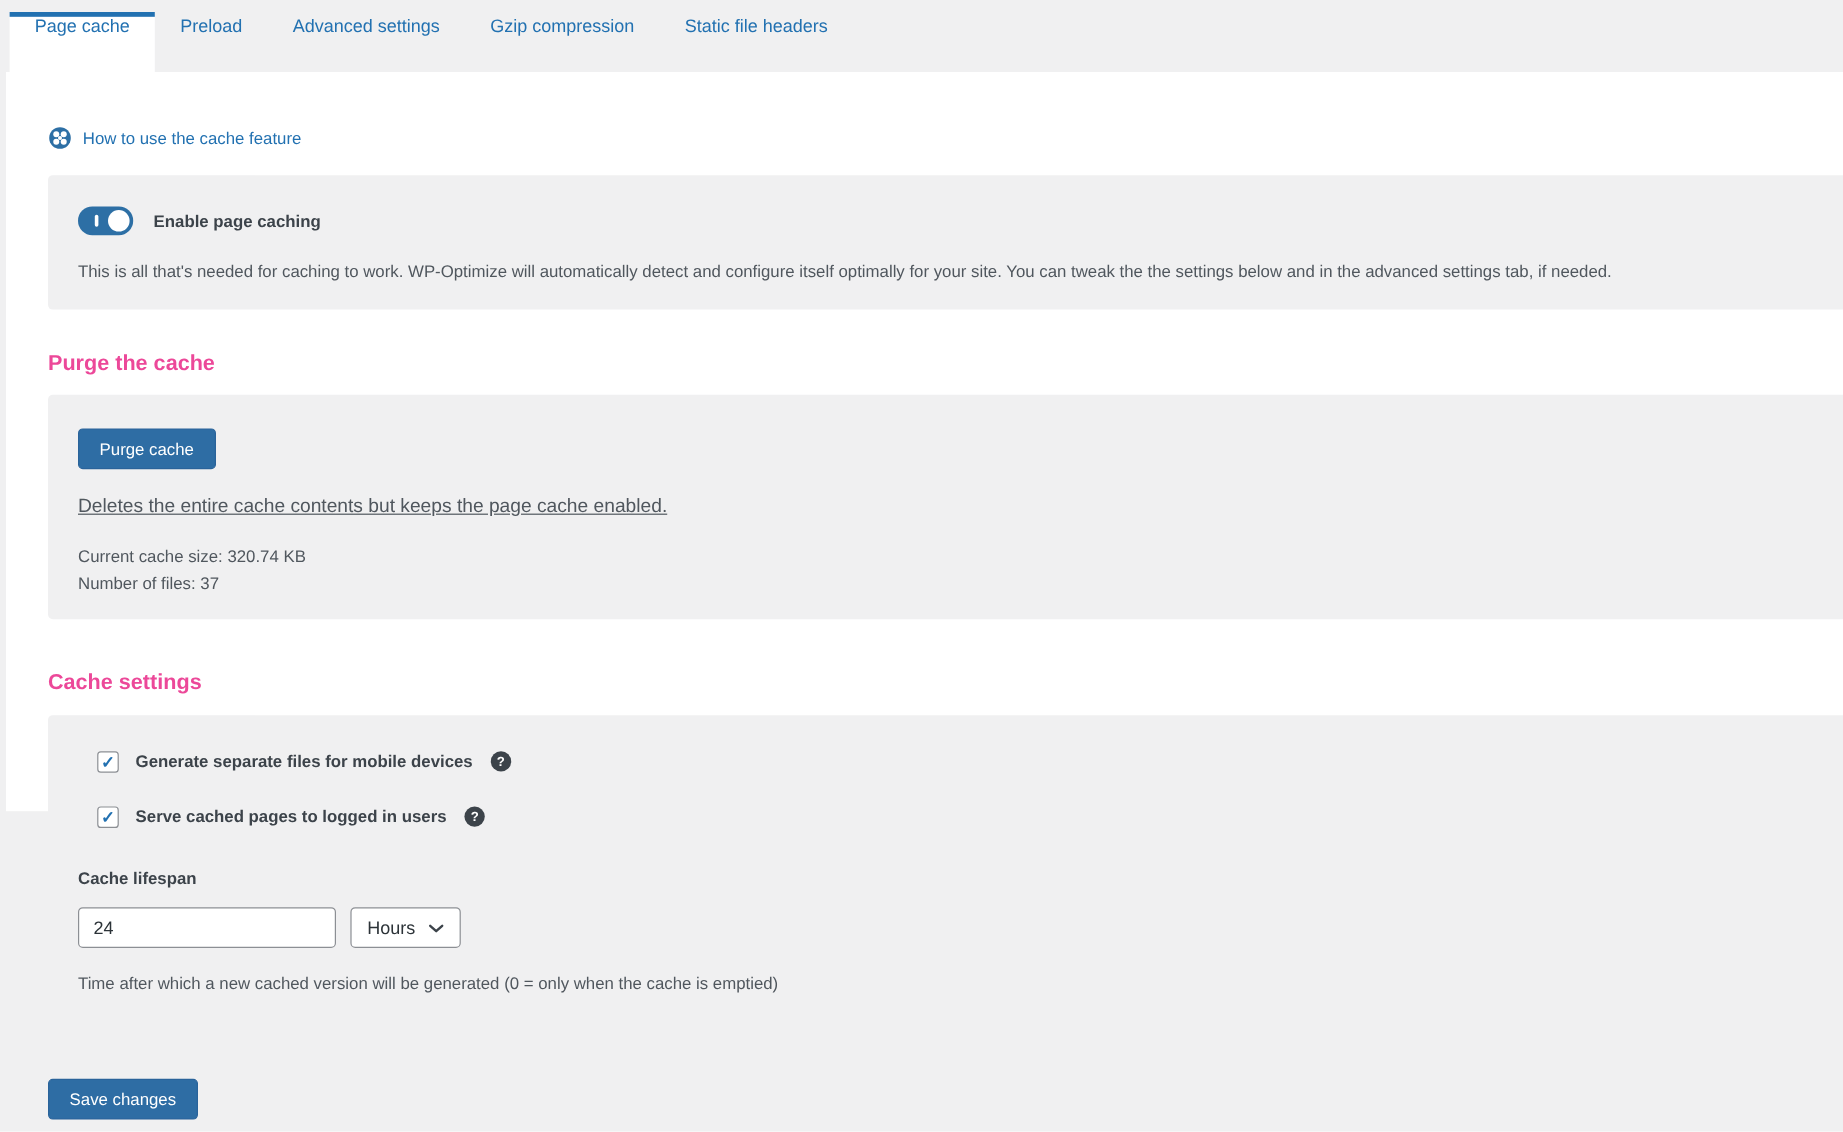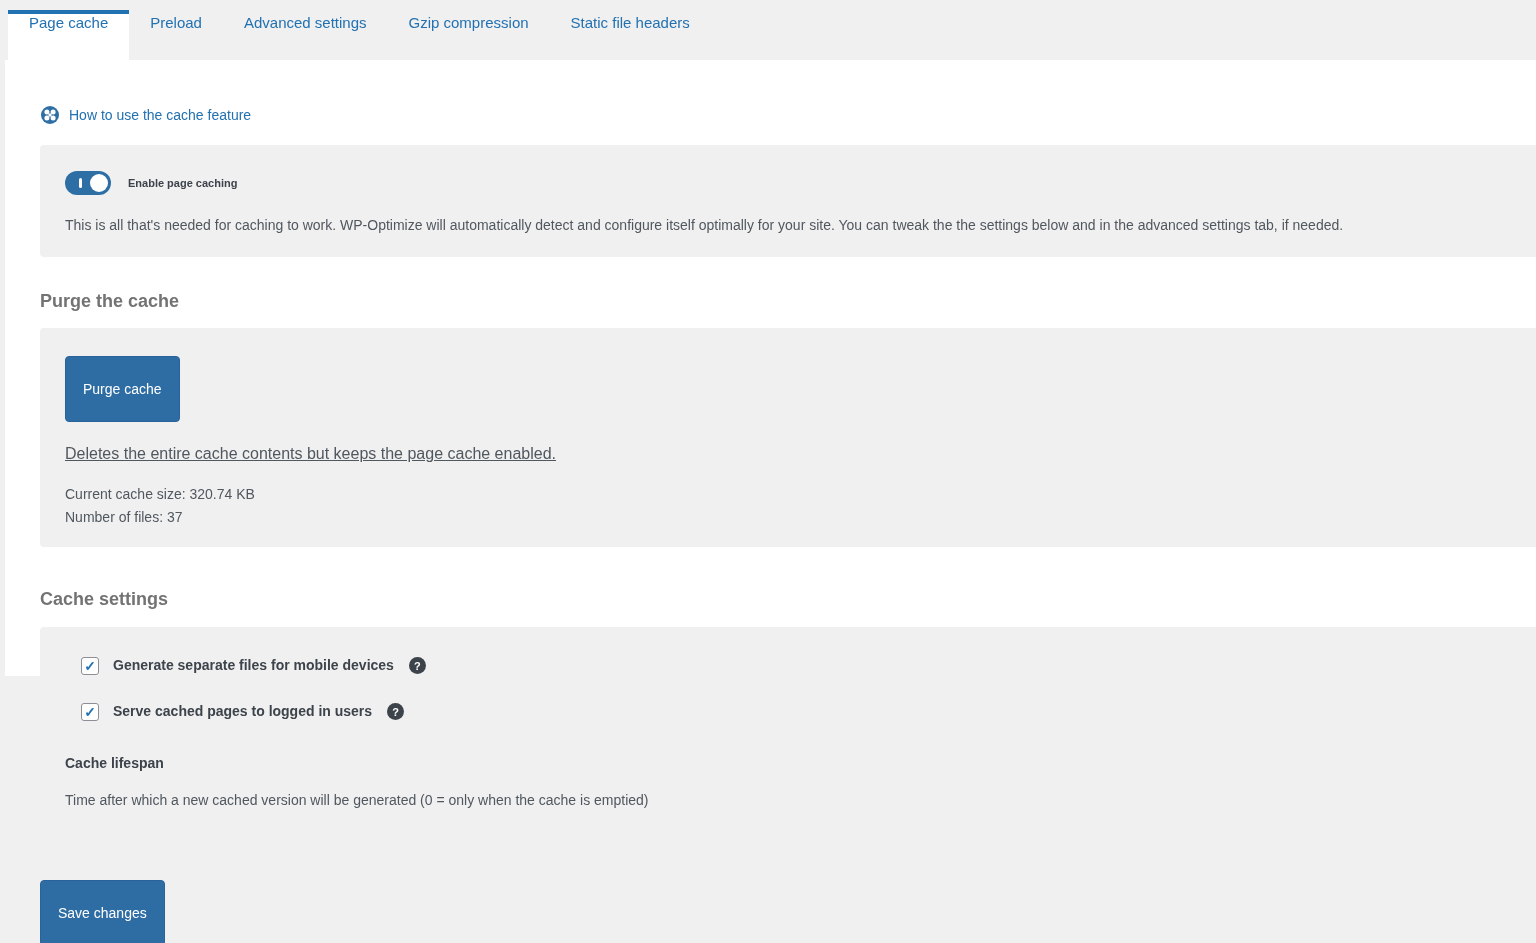--- a/index.html
+++ b/index.html
@@ -53,34 +53,34 @@
   }
   .toggle.on { background: #2d6fa5; }
   .toggle .bar {
     position: absolute; left: 14px; top: 7px;
     width: 3px; height: 10px; background: #fff; border-radius: 2px;
   }
   .toggle .knob {
     position: absolute; right: 3px; top: 3px;
     width: 18px; height: 18px; border-radius: 50%; background: #fff;
   }
-  .toggle-label { font-size: 11px; font-weight: 600; color: #3c434a; }
+  .toggle-label { font-size: 14px; font-weight: 600; color: #3c434a; }
   .box1 p { margin: 22px 0 0; font-size: 14px; color: #50575e; white-space: nowrap; }
 
   h2.section-heading {
-    margin: 34px 0 0; font-size: 18px; font-weight: 700; color: #737373;
+    margin: 34px 0 0; font-size: 18px; font-weight: 700; color: #ec4899;
     font-family: "Liberation Sans", sans-serif;
   }
   h2.cache-settings-heading { margin-top: 42px; }
 
   .btn {
     display: inline-block;
     background: #2e6da4; color: #ffffff;
     font-size: 14px; font-family: inherit;
-    padding: 24px 17px; border-radius: 4px;
+    padding: 8px 17px; border-radius: 4px;
     border: 1px solid #2a639a; cursor: pointer;
   }
   .box2 .desc { margin: 23px 0 0; font-size: 16px; color: #50575e; text-decoration: underline; }
   .box2 .stats { margin: 20px 0 0; font-size: 14px; color: #50575e; line-height: 1.65; }
 
   .check-row {
     display: flex; align-items: flex-start; gap: 14px;
     margin-bottom: 28px;
     font-size: 14px; font-weight: 600; color: #3c434a; padding-left: 16px;
   }
@@ -192,20 +192,31 @@
     </div>
 
     <div class="check-row">
       <span class="checkbox checked"></span>
       <span>Serve cached pages to logged in users</span>
       <span class="qicon">?</span>
     </div>
 
     <div class="lifespan-label">Cache lifespan</div>
 
+    <div class="lifespan-row">
+      <input class="text-input" type="text" value="24" style="">
+      <div class="select-box">
+        <span>Hours</span>
+        <span>
+          <svg width="13" height="8" viewBox="0 0 13 8">
+            <path d="M1.5 1.5 L6.5 6 L11.5 1.5" stroke="#3c434a" stroke-width="2" fill="none" stroke-linecap="round" stroke-linejoin="round"></path>
+          </svg>
+        </span>
+      </div>
+    </div>
 
     <p class="help-text">Time after which a new cached version will be generated (0 = only when the cache is emptied)</p>
   </div>
 
   <div class="save-wrap">
     <button class="btn">Save changes</button>
   </div>
 
 </div>
 

